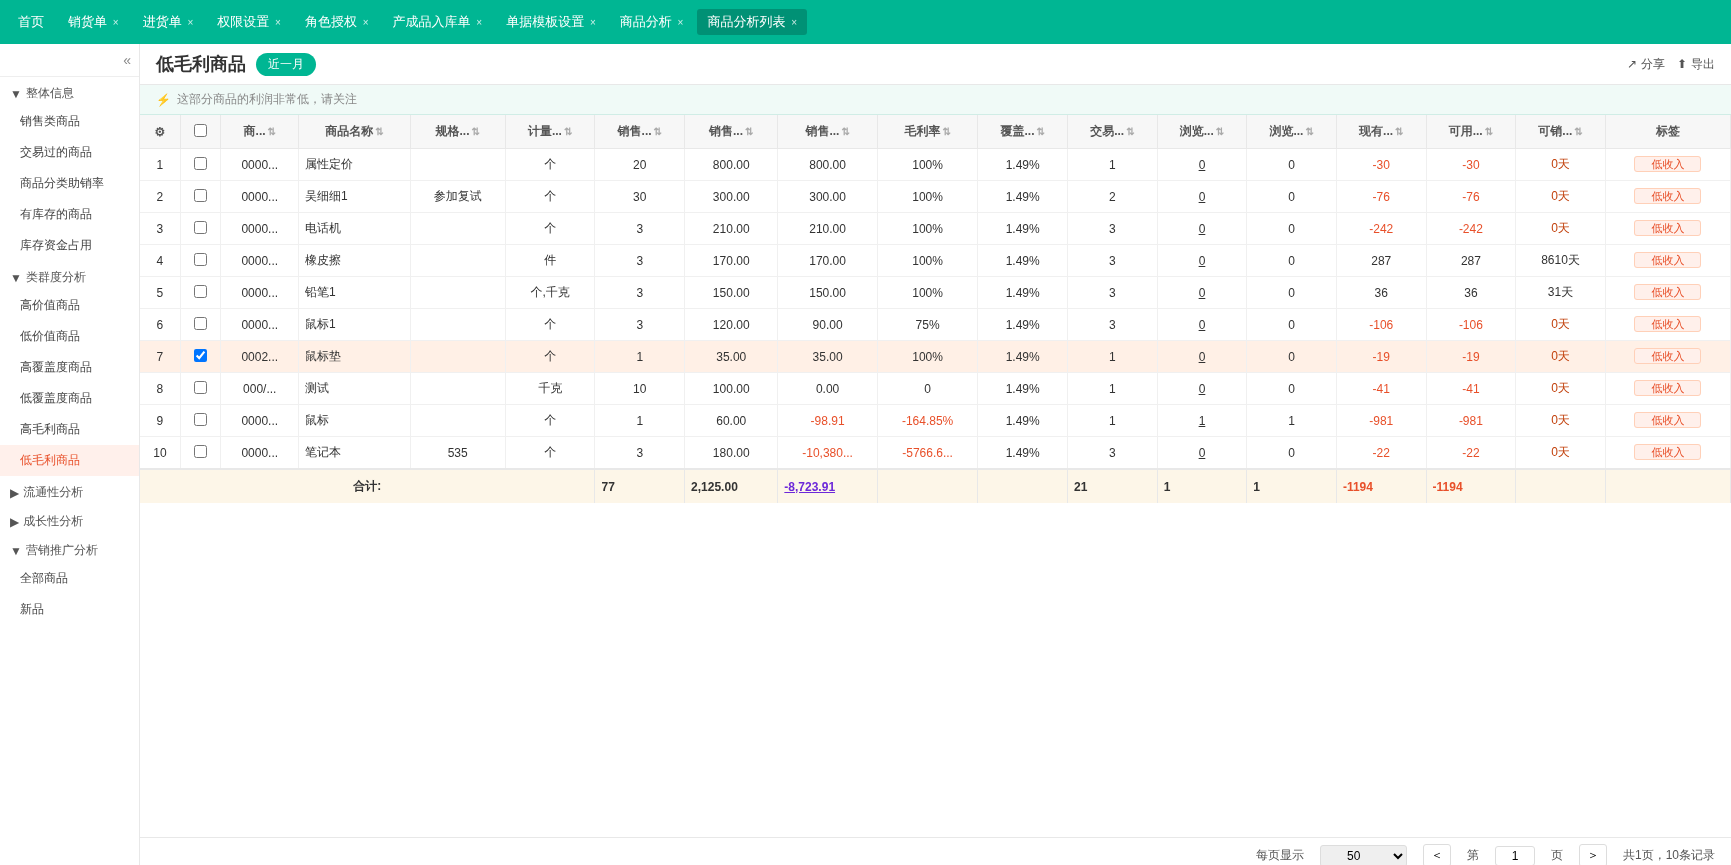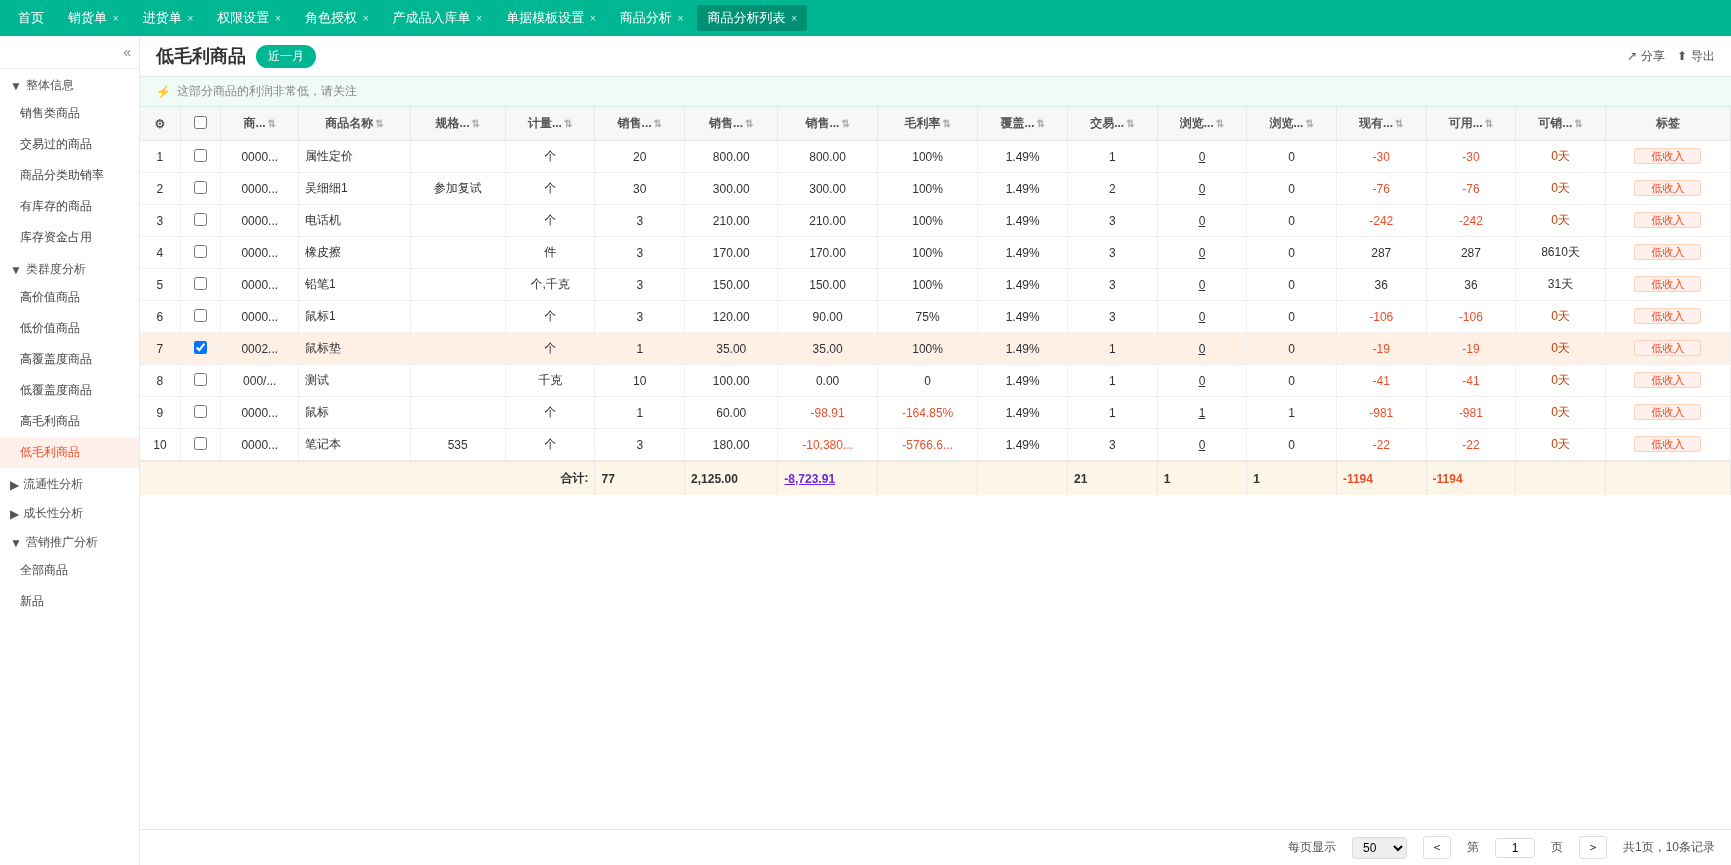--- a/index.html
+++ b/index.html
@@ -3,21 +3,21 @@
   <meta charset="utf-8">
   <style>
     * { box-sizing: border-box; margin: 0; padding: 0; font-family: 'Microsoft YaHei', Arial, sans-serif; font-size: 12px; }
     body { background: #f5f5f5; overflow: hidden; }
 
     
     .top-nav {
       background: #00b693;
       display: flex;
       align-items: center;
-      height: 36px;
+      height: 44px;
       padding: 0 8px;
       gap: 4px;
     }
     .nav-item {
       color: #fff;
       padding: 4px 10px;
       cursor: pointer;
       border-radius: 3px;
       white-space: nowrap;
       font-size: 13px;
@@ -201,21 +201,21 @@
       padding: 6px 16px;
       background: #fff;
       border-top: 1px solid #e8e8e8;
       gap: 16px;
       font-size: 12px;
       color: #555;
     }
     .page-size-select {
       border: 1px solid #ddd;
       border-radius: 3px;
-      padding: 2px 6px;
+      padding: 2px 22px;
       outline: none;
       font-size: 12px;
     }
     .page-btn {
       border: 1px solid #ddd;
       background: #fff;
       padding: 2px 7px;
       cursor: pointer;
       border-radius: 3px;
       font-size: 12px;
@@ -539,21 +539,21 @@
                 <td><span class="text-underline">0</span></td>
                 <td>0</td>
                 <td class=" text-red">-22</td>
                 <td class=" text-red">-22</td>
                 <td class=" text-orange">0天</td>
                 <td><span class="badge-low-income">低收入</span></td>
               </tr>
             </tbody>
           <tfoot>
             <tr class="total-row" id="total-row">
-                <td colspan="6" style="text-align: right; margin-left: 28px;">合计:</td>
+                <td colspan="6" style="text-align: center; margin-left: 28px;">合计:</td>
                 <td>77</td>
                 <td>2,125.00</td>
                 <td style="color: #6d28d9; text-decoration: underline;">-8,723.91</td>
                 <td></td>
                 <td></td>
                 <td>21</td>
                 <td>1</td>
                 <td>1</td>
                 <td style="color: rgb(232, 80, 42);">-1194</td>
                 <td style="color: rgb(232, 80, 42);">-1194</td>

